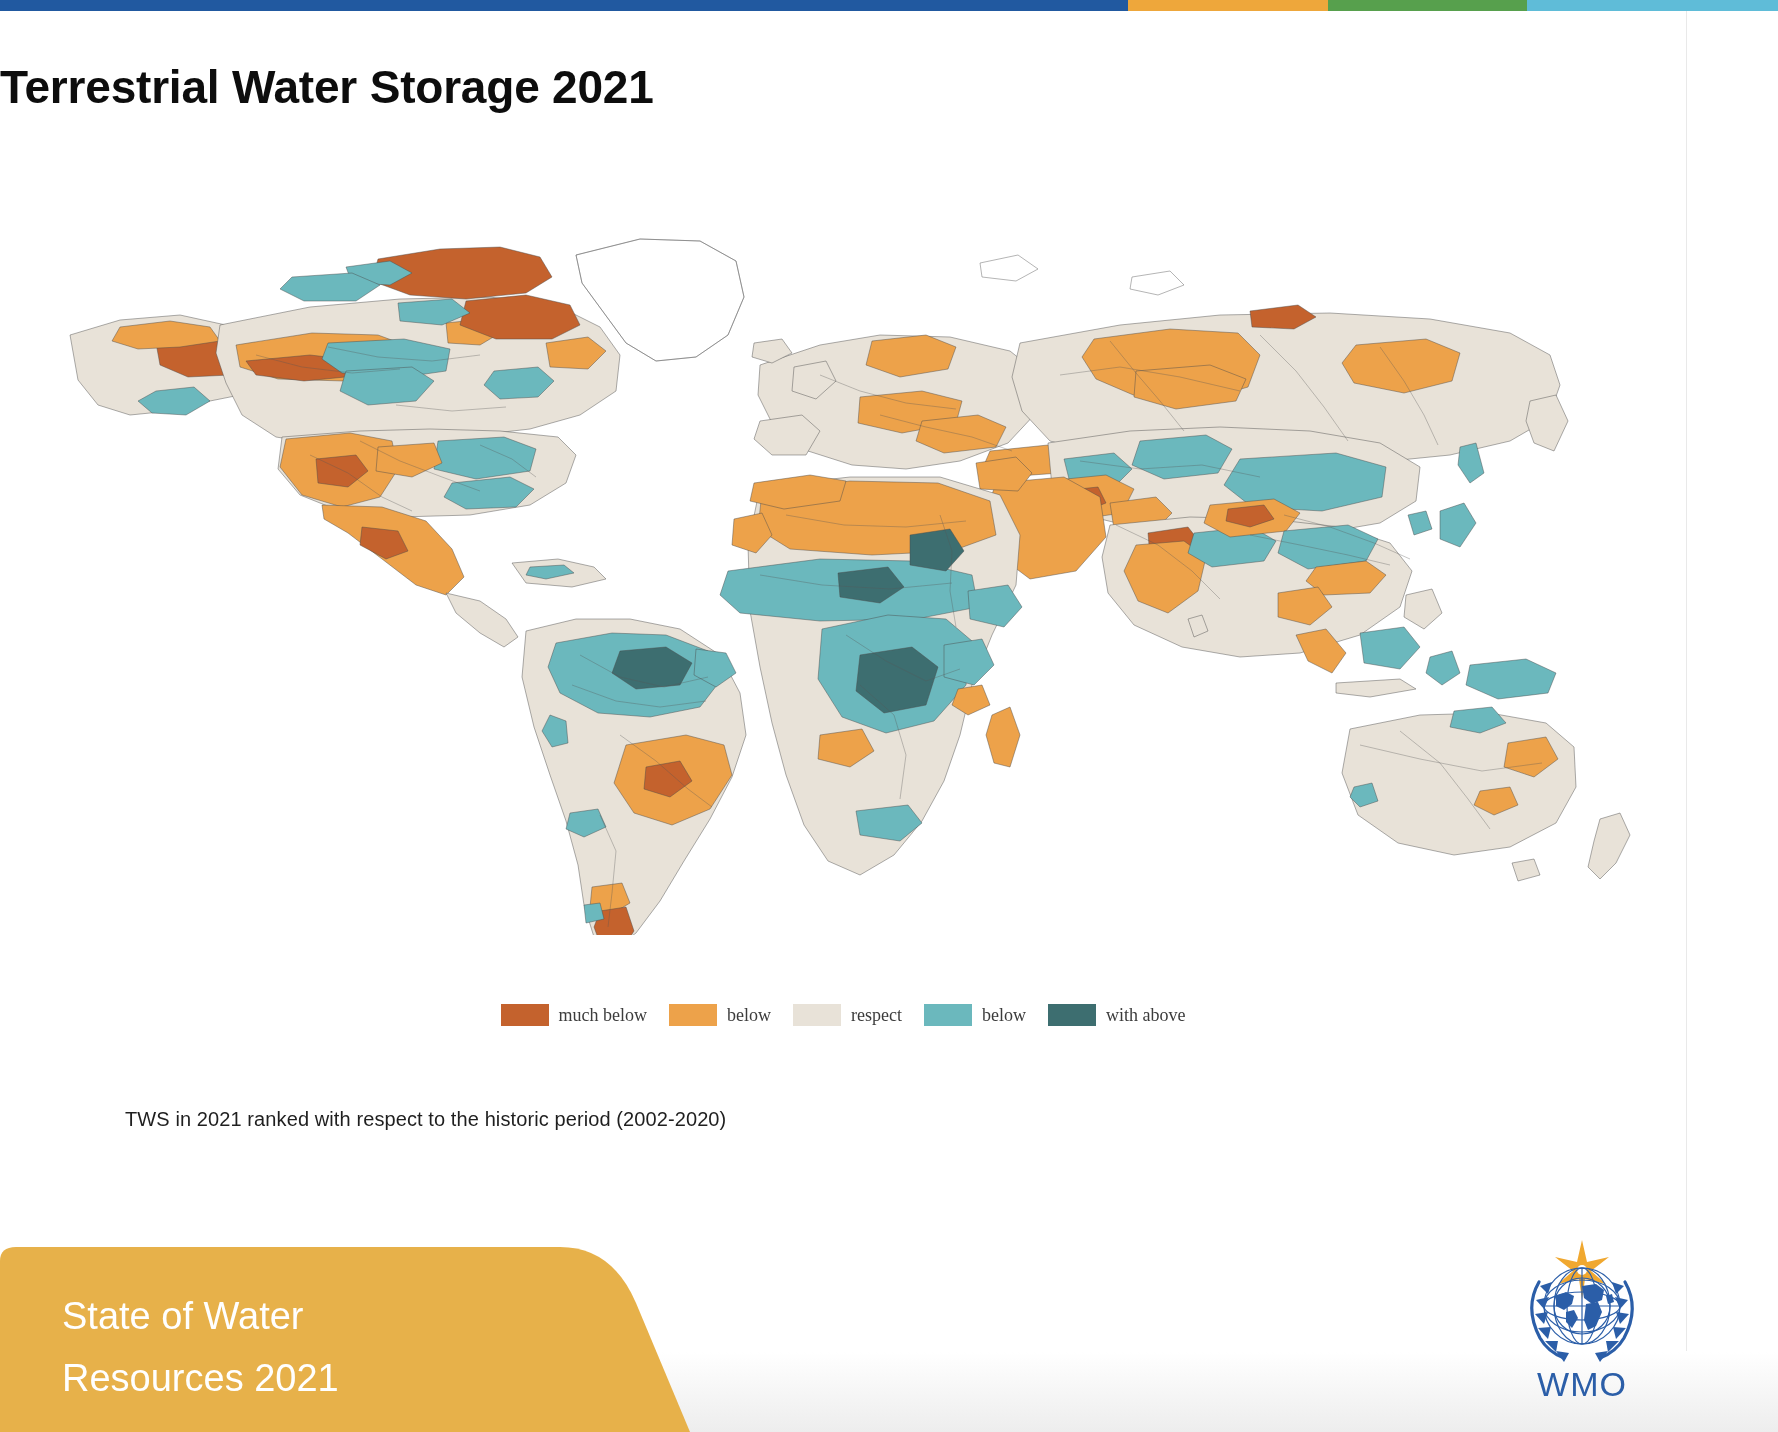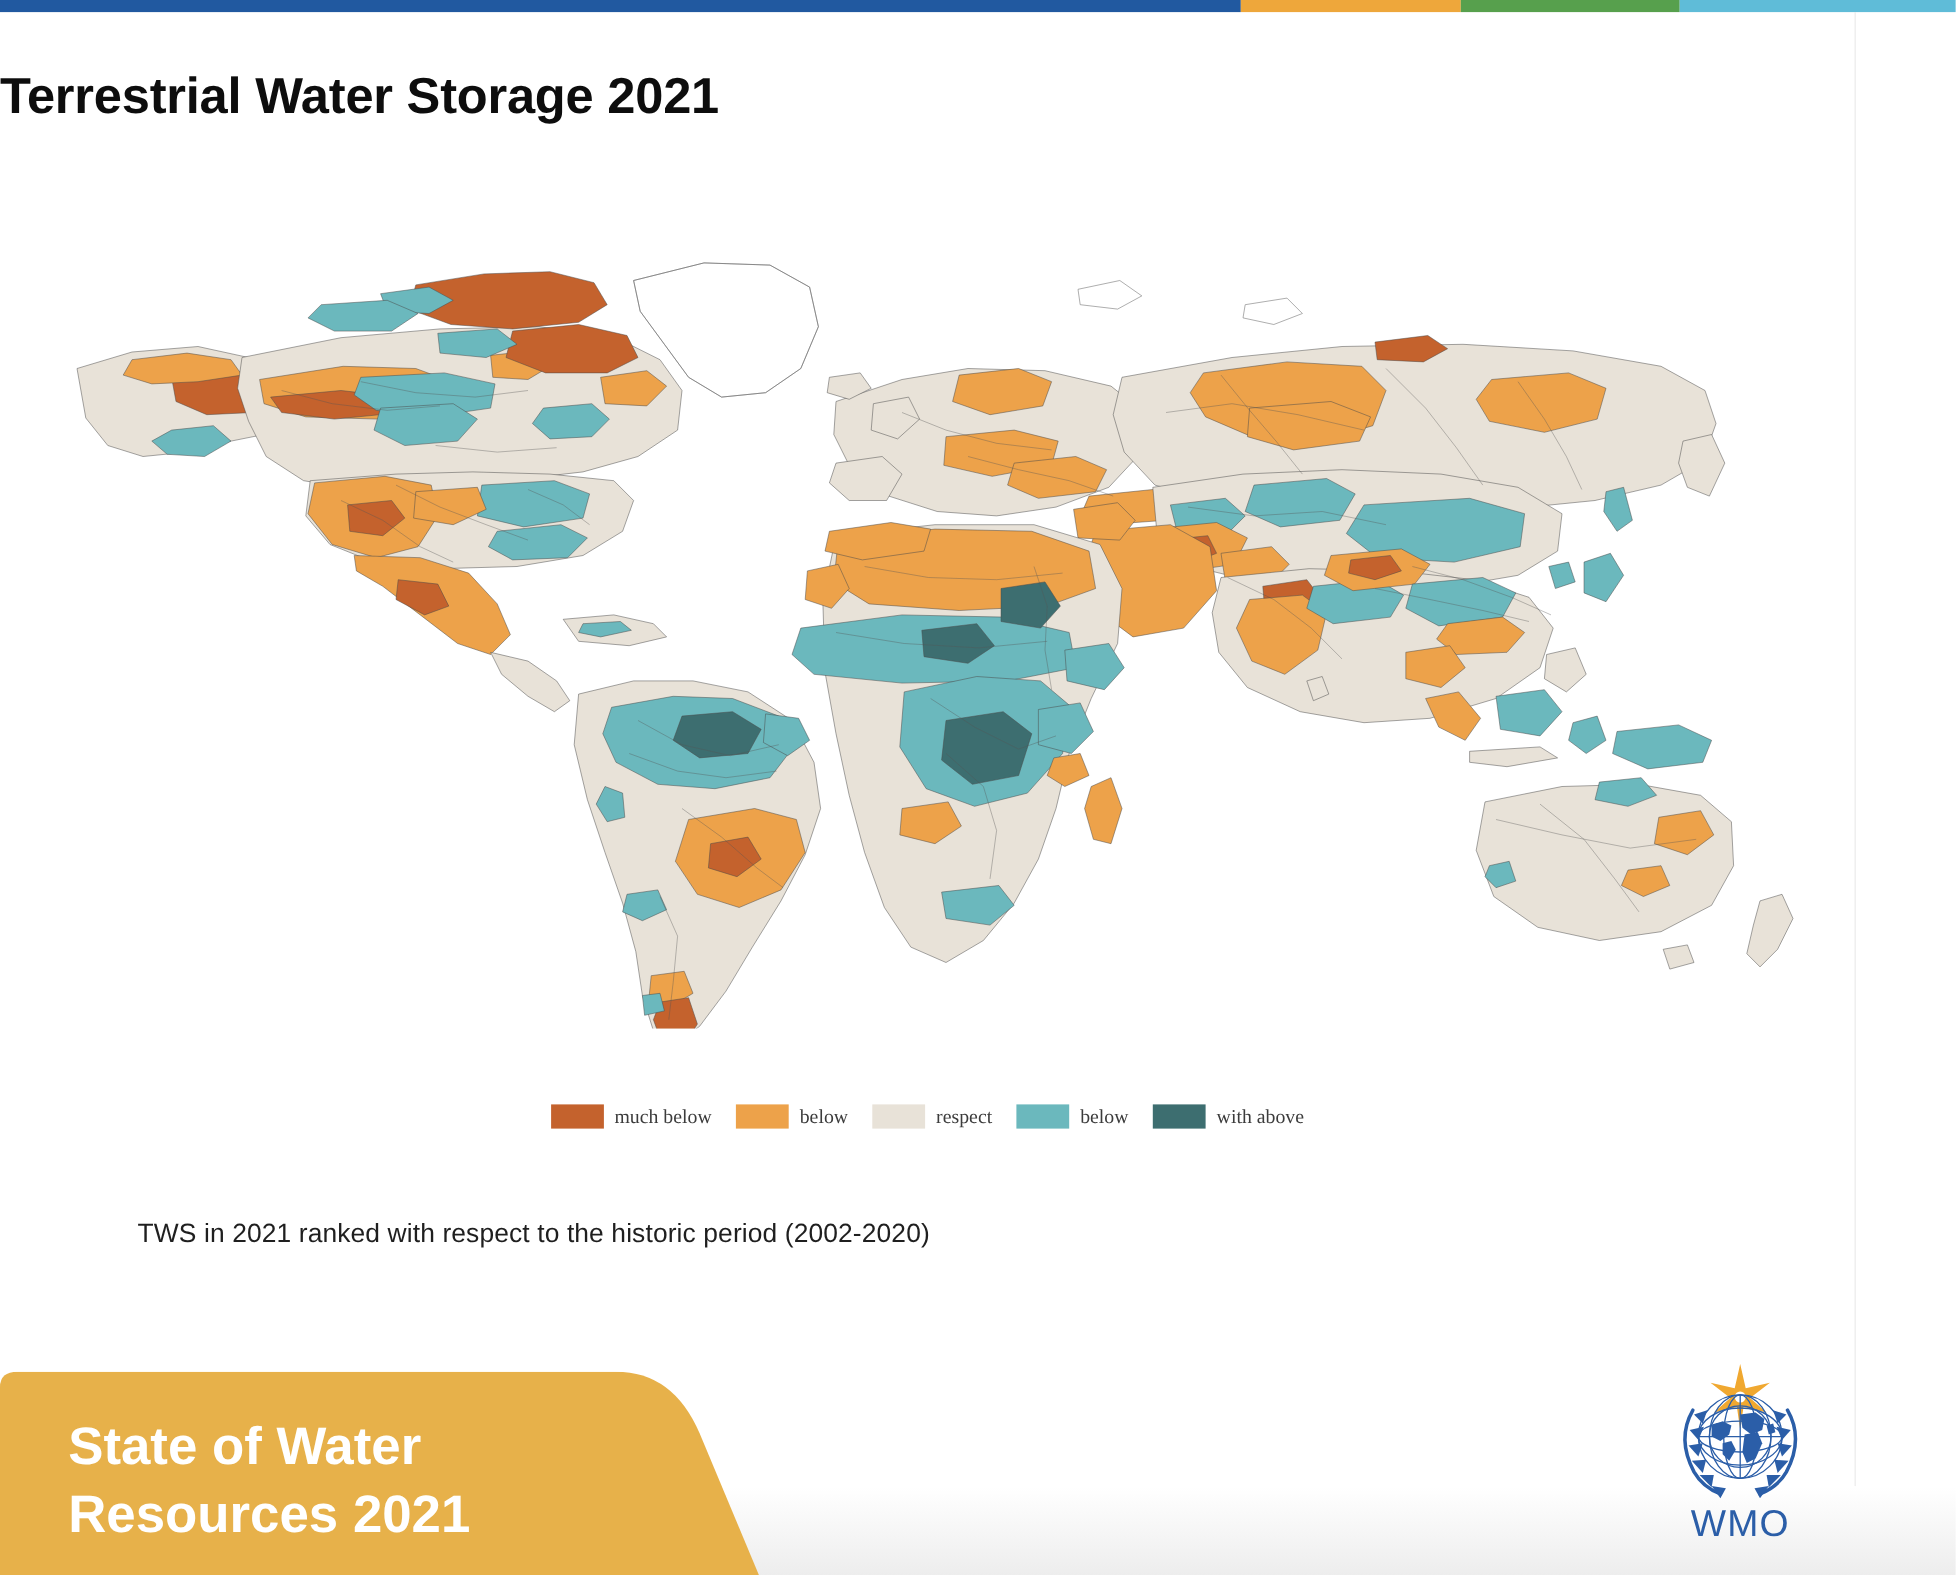--- a/index.html
+++ b/index.html
@@ -97,42 +97,42 @@
     color: #3c3c3c;
     white-space: nowrap;
     font-family: Liberation Serif, serif;
   }
 
   
   .caption {
     position: absolute;
     top: 1108px;
     left: 125px;
-    font-size: 24px;
+    font-size: 20px;
     color: #1f1f1f;
     letter-spacing: 0.1px;
   }
 
   
   .banner {
     position: absolute;
     left: 0;
     top: 1247px;
     width: 740px;
     height: 185px;
   }
   .banner svg { display: block; width: 100%; height: 100%; }
   .banner-text {
     position: absolute;
     left: 62px;
     top: 1285px;
     color: #ffffff;
-    font-size: 48px;
+    font-size: 38px;
     line-height: 62px;
-    font-weight: 700;
+    font-weight: 400;
     font-stretch: condensed;
   }
   .banner-text div { white-space: nowrap; }
 
   
   .bottom-fade {
     position: absolute;
     left: 0;
     top: 1352px;
     width: 1778px;

